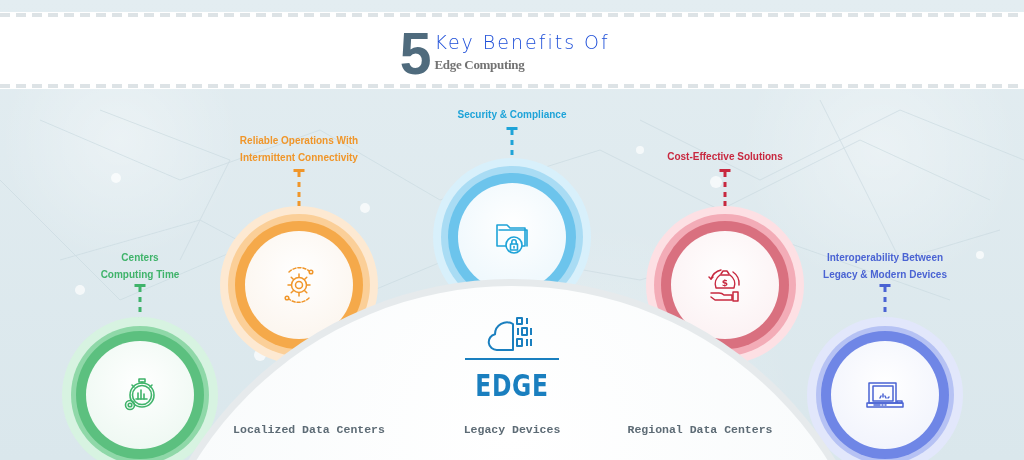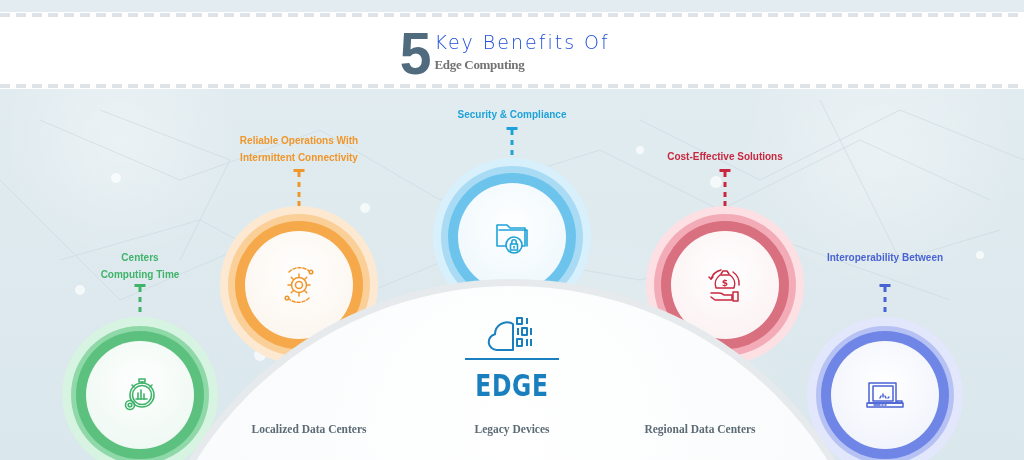--- a/index.html
+++ b/index.html
@@ -83,21 +83,21 @@
   }
   .edge-icon { position: absolute; left: 487px; top: 314px; width: 52px; height: 40px; }
   .edge-rule { position: absolute; left: 465px; top: 358px; width: 94px; height: 2px; background: #1a7fbf; }
   .edge-word {
     position: absolute; left: 512px; top: 368px; transform: translateX(-50%) scaleX(0.78);
     font-family: "DejaVu Sans", sans-serif; font-weight: 700; font-size: 30px;
     color: #1a7fbf; letter-spacing: 1px; line-height: 36px;
   }
   .tier {
     position: absolute; top: 423px; transform: translateX(-50%);
-    font-family: Liberation Serif, serif; font-weight: 700; font-size: 11.5px;
+    font-family: Liberation Mono, monospace; font-weight: 700; font-size: 11.5px;
     color: #5d6b75; white-space: nowrap;
   }
 </style>
 </head>
 <body>
 
 <div class="bg">
   <svg width="1024" height="460" viewBox="0 0 1024 460">
     <g stroke="#c9d9e0" stroke-width="0.8" fill="none" opacity="0.8">
       <path d="M40 120 L180 180 L320 130 L440 200 L600 150 L720 210 L860 140 L990 200"></path>
@@ -140,20 +140,21 @@
   <div>Intermittent Connectivity</div>
 </div>
 <div class="label" style="left:512px; top:106px; color:#1ea3d8;">
   <div>Security &amp; Compliance</div>
 </div>
 <div class="label" style="left:725px; top:148px; color:#c8283f;">
   <div>Cost-Effective Solutions</div>
 </div>
 <div class="label" style="left:885px; top:249px; color:#4a63d3;">
   <div>Interoperability Between</div>
+  <div>Legacy &amp; Modern Devices</div>
 </div>
 
 <div class="connector" style="left:140px; top:284px; height:42px;">
   <div class="tbar" style="background:#3fb36a"></div>
     <div class="tstem" style="background:#3fb36a"></div>
   <div class="dash" style="top:13px;background:#3fb36a"></div>
     <div class="dash" style="top:23px;background:#3fb36a"></div>
     <div class="dash" style="top:33px;background:#3fb36a"></div>
 </div>
 <div class="connector" style="left:299px; top:169px; height:38px;">

